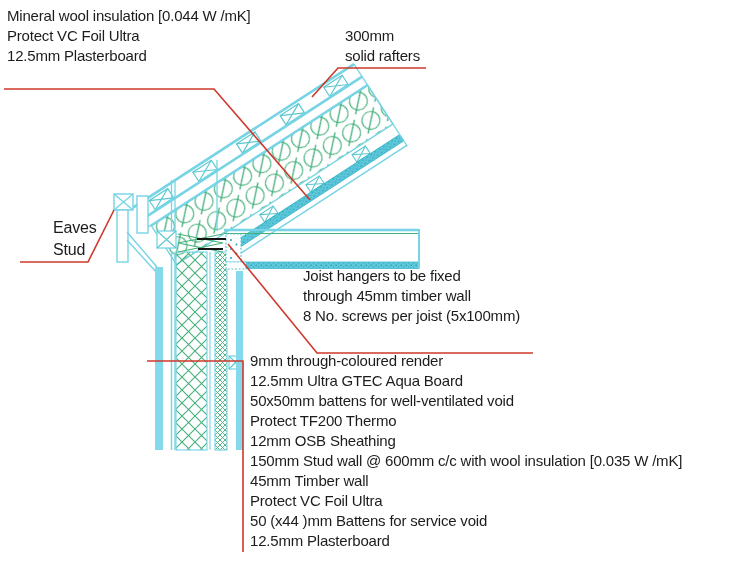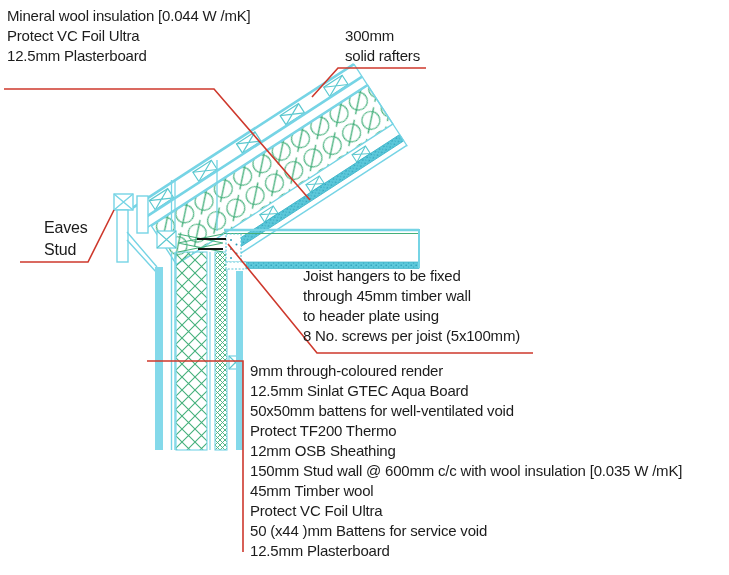--- a/index.html
+++ b/index.html
@@ -137,38 +137,37 @@
     <div>Mineral wool insulation [0.044 W /mK]</div>
     <div>Protect VC Foil Ultra</div>
     <div>12.5mm Plasterboard</div>
   </div>
 
   <div class="lbl" style="left:345px;top:26px">
     <div>300mm</div>
     <div>solid rafters</div>
   </div>
 
-  <div class="lbl eaves" style="left:44px;top:217px">
+  <div class="lbl eaves" style="left:53px;top:217px">
     <div>Eaves</div>
     <div>Stud</div>
   </div>
 
   <div class="lbl" style="left:303px;top:266px">
     <div>Joist hangers to be fixed</div>
     <div>through 45mm timber wall</div>
-    <div>to header plate using</div>
     <div>8 No. screws per joist (5x100mm)</div>
   </div>
 
-  <div class="lbl wide" style="left:250px;top:361px">
+  <div class="lbl wide" style="left:250px;top:351px">
     <div>9mm through-coloured render</div>
-    <div>12.5mm Sinlat GTEC Aqua Board</div>
+    <div>12.5mm Ultra GTEC Aqua Board</div>
     <div>50x50mm battens for well-ventilated void</div>
     <div>Protect TF200 Thermo</div>
     <div>12mm OSB Sheathing</div>
     <div>150mm Stud wall @ 600mm c/c with wool insulation [0.035 W /mK]</div>
-    <div>45mm Timber wool</div>
+    <div>45mm Timber wall</div>
     <div>Protect VC Foil Ultra</div>
     <div>50 (x44 )mm Battens for service void</div>
     <div>12.5mm Plasterboard</div>
   </div>
 
 </div>
 
 </body></html>

